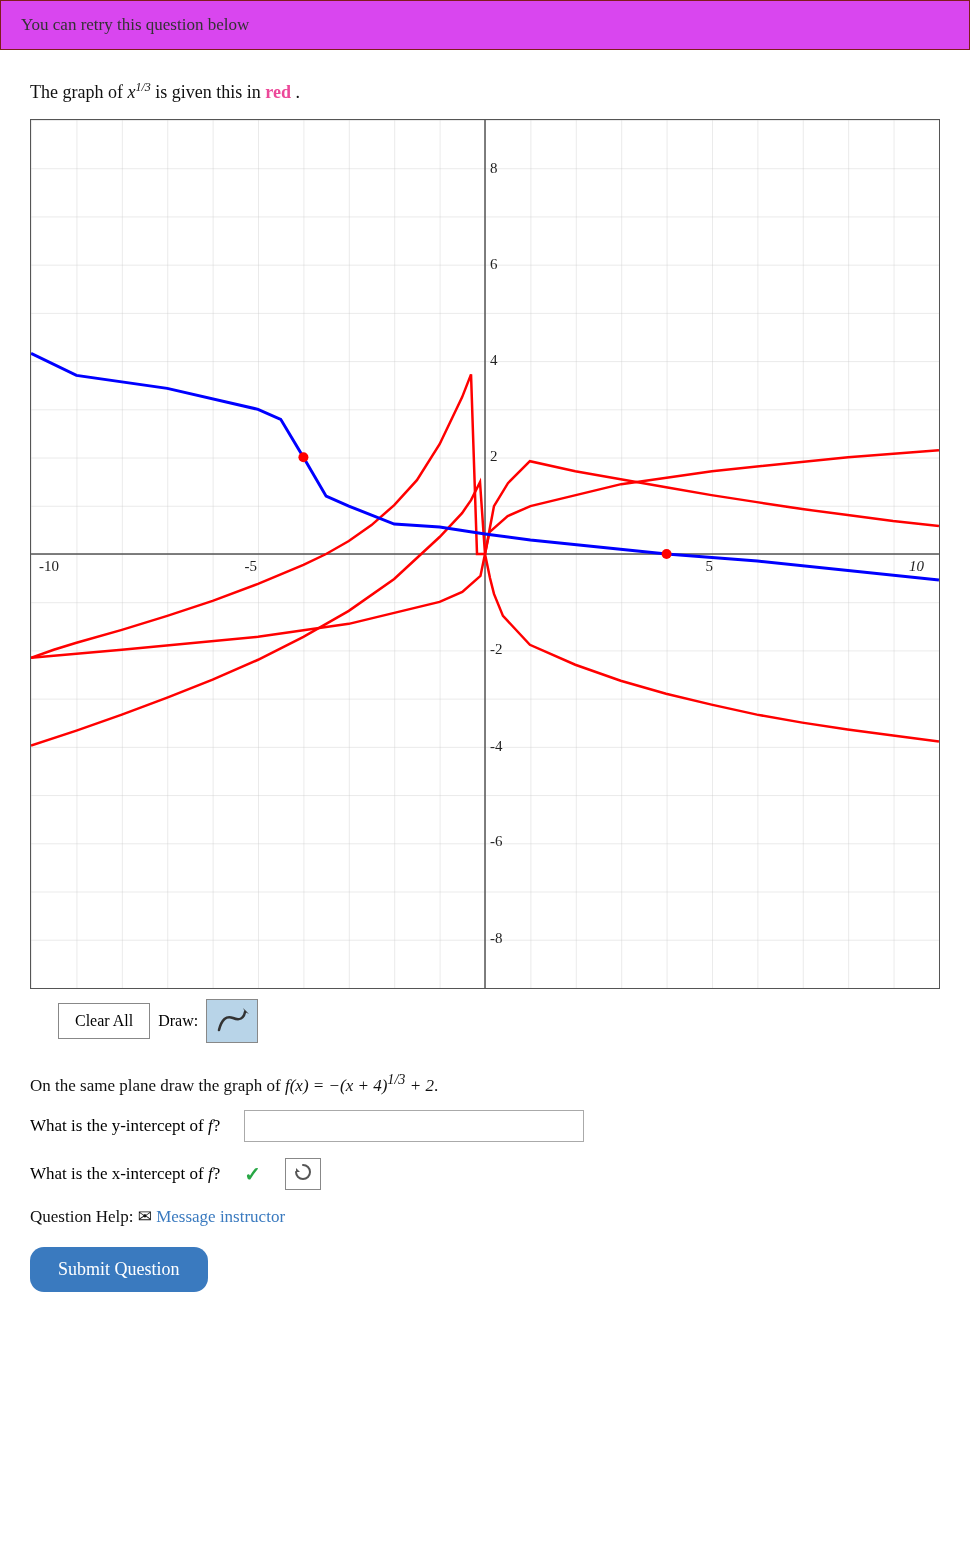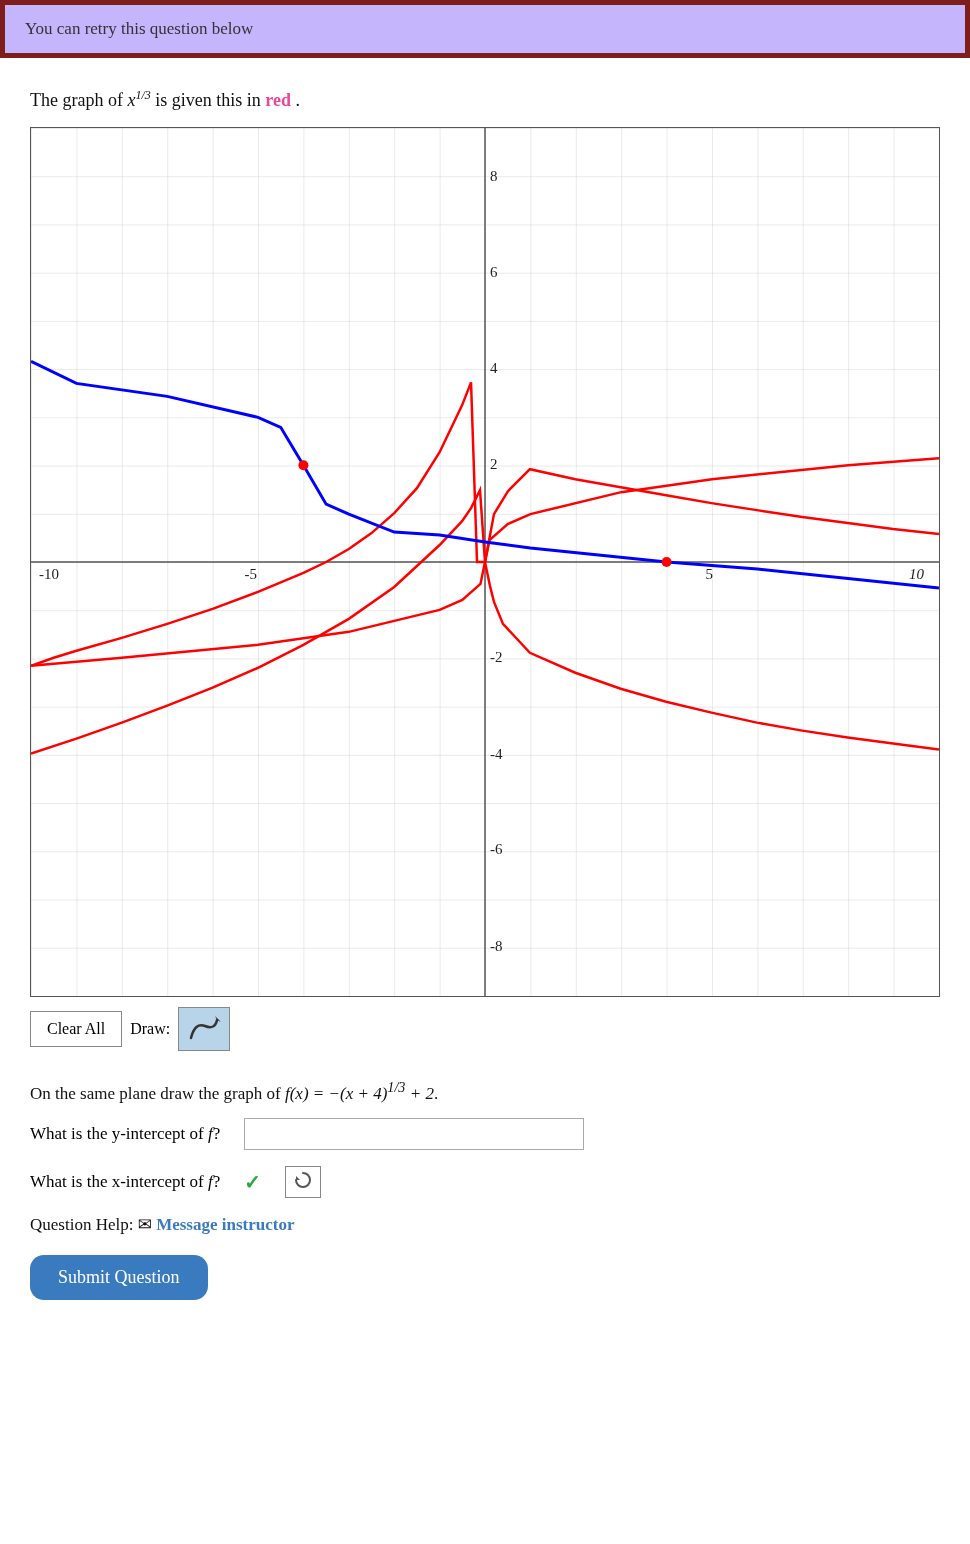--- a/index.html
+++ b/index.html
@@ -4,22 +4,22 @@
   <style>
     * { box-sizing: border-box; margin: 0; padding: 0; }
     body {
       font-family: Georgia, 'Times New Roman', serif;
       background: #fff;
       width: 970px;
       min-height: 1544px;
       padding: 0;
     }
     .retry-banner {
-      background: #c4b5fd;
-      border: 5px solid #7f1d1d;
+      background: #d946ef;
+      border: 1px solid #7f1d1d;
       padding: 14px 20px;
       font-size: 17px;
       color: #333;
       margin-bottom: 20px;
     }
     .main-content {
       padding: 10px 30px 20px 30px;
     }
     .question-text {
       font-size: 18px;
@@ -43,20 +43,21 @@
       position: absolute;
       top: 0; left: 0;
       width: 100%; height: 100%;
     }
     .controls-row {
       display: flex;
       align-items: center;
       gap: 8px;
       margin-bottom: 28px;
       margin-top: 4px;
+      margin-left: 28px;
     }
     .clear-all-btn {
       border: 1.5px solid #888;
       background: #fff;
       padding: 8px 16px;
       font-size: 16px;
       cursor: pointer;
       font-family: Georgia, serif;
     }
     .draw-label {
@@ -116,21 +117,20 @@
       font-size: 16px;
     }
     .question-help {
       font-size: 17px;
       margin-bottom: 20px;
       color: #111;
     }
     .message-link {
       color: #3a7abf;
       text-decoration: none;
-      font-weight: bold;
     }
     .submit-btn {
       background: #3a7abf;
       color: #fff;
       border: none;
       padding: 12px 28px;
       font-size: 18px;
       cursor: pointer;
       font-family: Georgia, serif;
       border-radius: 14px;

